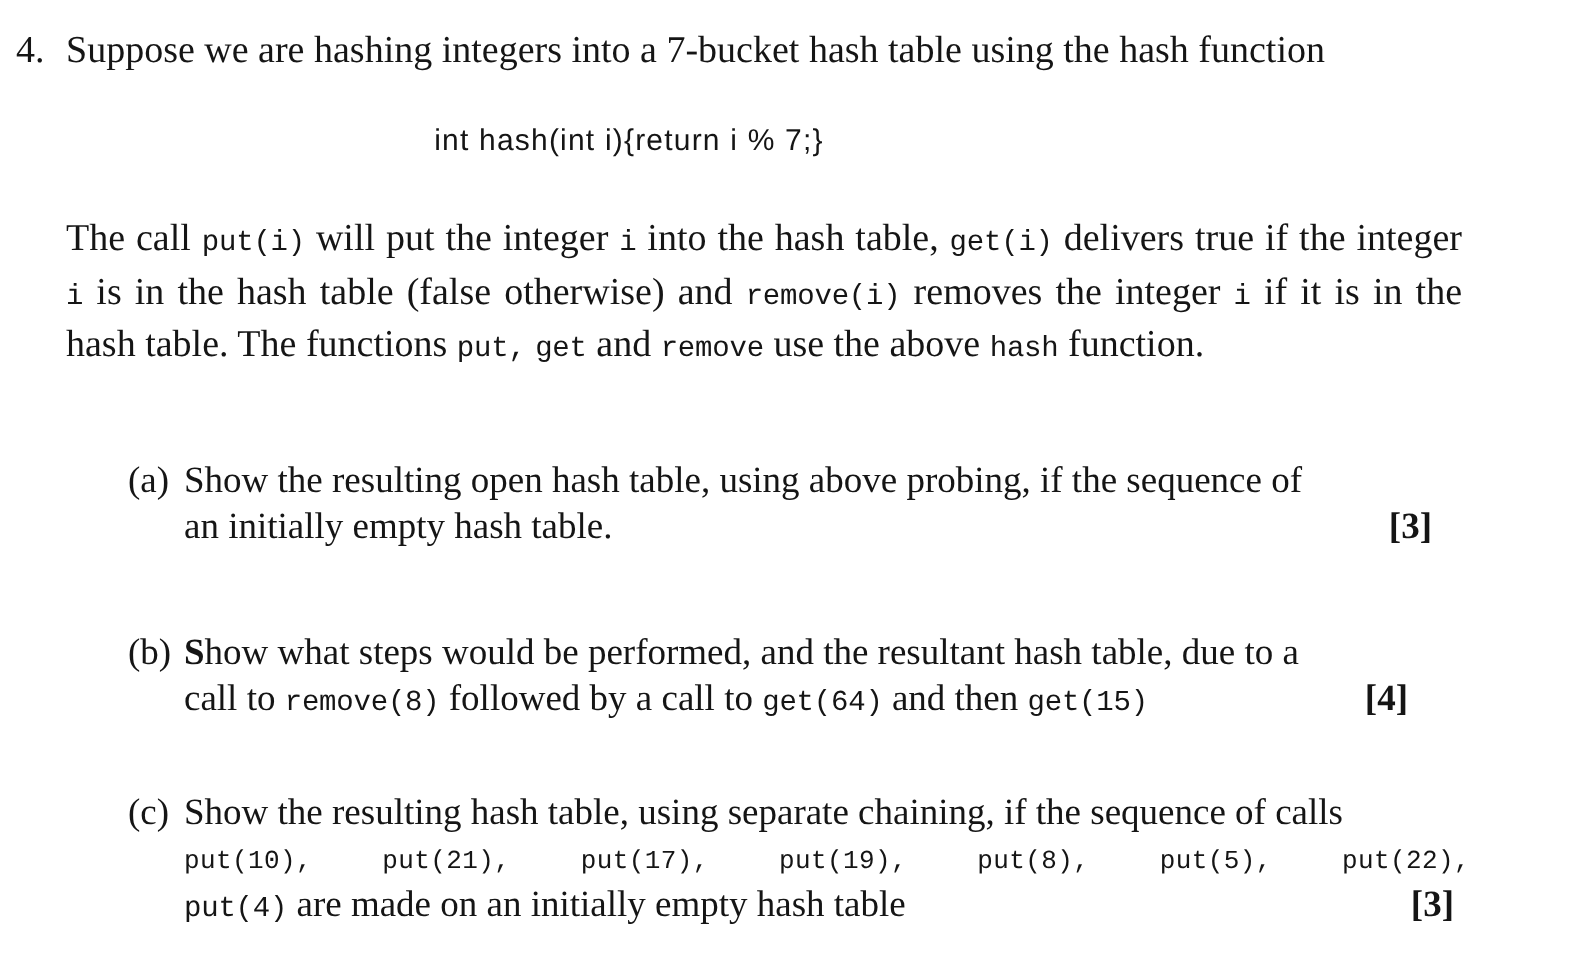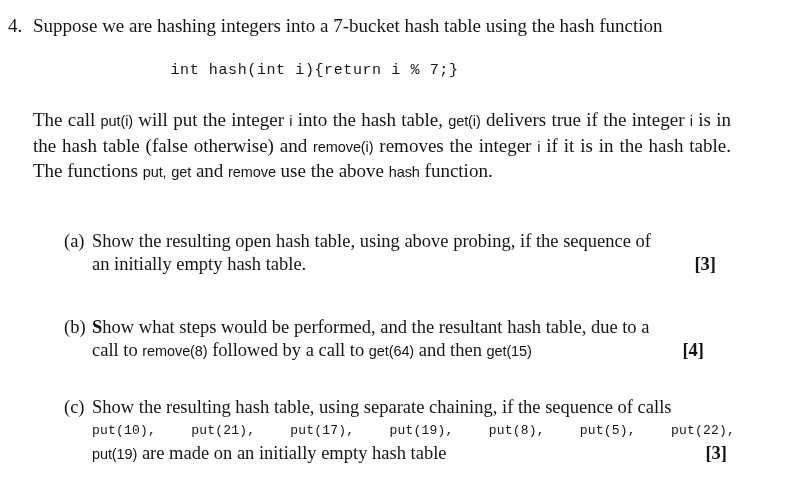--- a/index.html
+++ b/index.html
@@ -16,21 +16,21 @@
     color: #151515;
     -webkit-font-smoothing: antialiased;
   }
   .page {
     position: relative;
     width: 795px;
     height: 482px;
     background: #ffffff;
   }
   .mono    {
-    font-family: Liberation Sans, sans-serif;
+    font-family: Liberation Mono, monospace;
     font-size: 14.5px;
     letter-spacing: -0.1px;
   }
   .mark {
     font-weight: bold;
     font-family: "Liberation Serif", "DejaVu Serif", serif;
     font-size: 18.5px;
   }
 
   
@@ -62,21 +62,21 @@
     font-size: 19px;
     white-space: nowrap;
   }
 
   .code-line {
     position: absolute;
     left: 0;
     top: 62px;
     width: 629px;
     text-align: center;
-    font-family: Liberation Mono, monospace;
+    font-family: Liberation Sans, sans-serif;
     font-size: 15px;
     letter-spacing: 0.6px;
   }
 
   .q-body {
     position: absolute;
     left: 33px;
     top: 108px;
     width: 698px;
     font-size: 19px;
@@ -162,18 +162,18 @@
         <span class="part-line"><span class="bold-s">S</span><span>how what steps would be performed, and the resultant hash table, due to a</span></span>
         <span class="part-line"><span>call to </span><span class="mono">remove(8)</span><span> followed by a call to </span><span class="mono">get(64)</span><span> and then </span><span class="mono">get(15)</span><span class="mark">[4]</span></span>
       </div>
     </div>
 
     <div class="part" id="part-c">
       <span class="part-label">(c)</span>
       <div class="part-body">
         <span class="part-line">Show the resulting hash table, using separate chaining, if the sequence of calls</span>
         <span class="part-line justify mono-spread">put(10), put(21), put(17), put(19), put(8), put(5), put(22),</span>
-        <span class="part-line"><span class="mono">put(19)</span><span> are made on an initially empty hash table</span><span class="mark">[3]</span></span>
+        <span class="part-line"><span class="mono">put(4)</span><span> are made on an initially empty hash table</span><span class="mark">[3]</span></span>
       </div>
     </div>
 
   </div>
 </div>
 
 </body></html>

